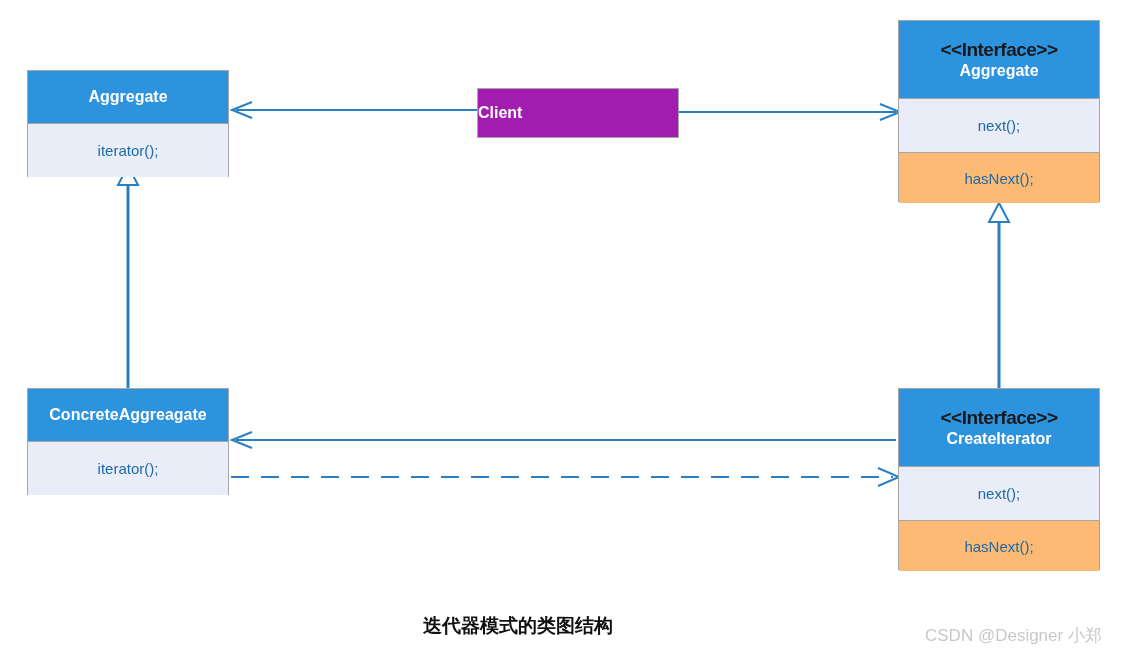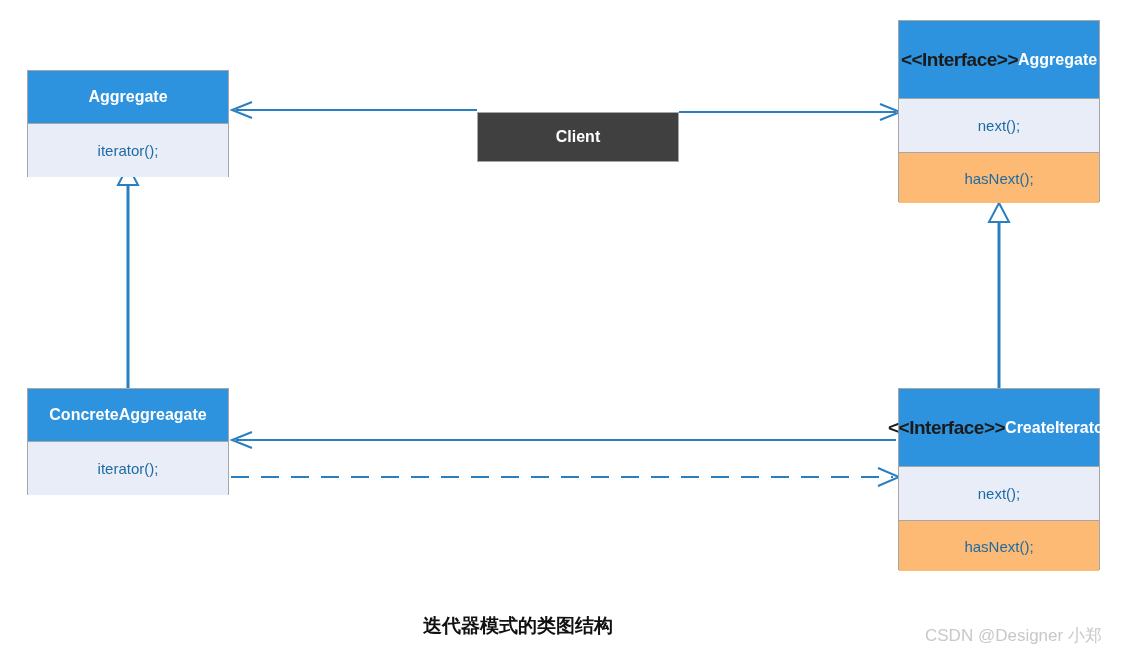--- a/index.html
+++ b/index.html
@@ -23,21 +23,21 @@
     border: 1px solid #a6a6a6;
     background: #ffffff;
   }
   .uml-header {
     box-sizing: border-box;
     background: #2e93de;
     color: #ffffff;
     text-align: left;
     font-weight: bold;
     display: flex;
-    flex-direction: row;
+    flex-direction: column;
     align-items: center;
     justify-content: center;
     line-height: 1.25;
   }
   .uml-header .stereotype {
     color: #1a1a1a;
     font-weight: bold;
     letter-spacing: -0.5px;
   }
   .uml-header .cls-name {
@@ -53,27 +53,26 @@
     justify-content: center;
     border-top: 1px solid #a6a6a6;
   }
   .comp-tinted { background: #e8edf7; }
   .comp-plain  { background: #fdba74; }
 
   .plain-box {
     position: absolute;
     box-sizing: border-box;
     border: 1px solid #a6a6a6;
-    background: #404040;
+    background: #a21caf;
     color: #ffffff;
     font-weight: bold;
     display: flex;
     align-items: center;
-    justify-content: center;
-    margin-top: 24px;
+    justify-content: flex-start;
   }
 
   #edges {
     position: absolute;
     left: 0; top: 0;
     width: 1130px;
     height: 660px;
     pointer-events: none;
   }
 

